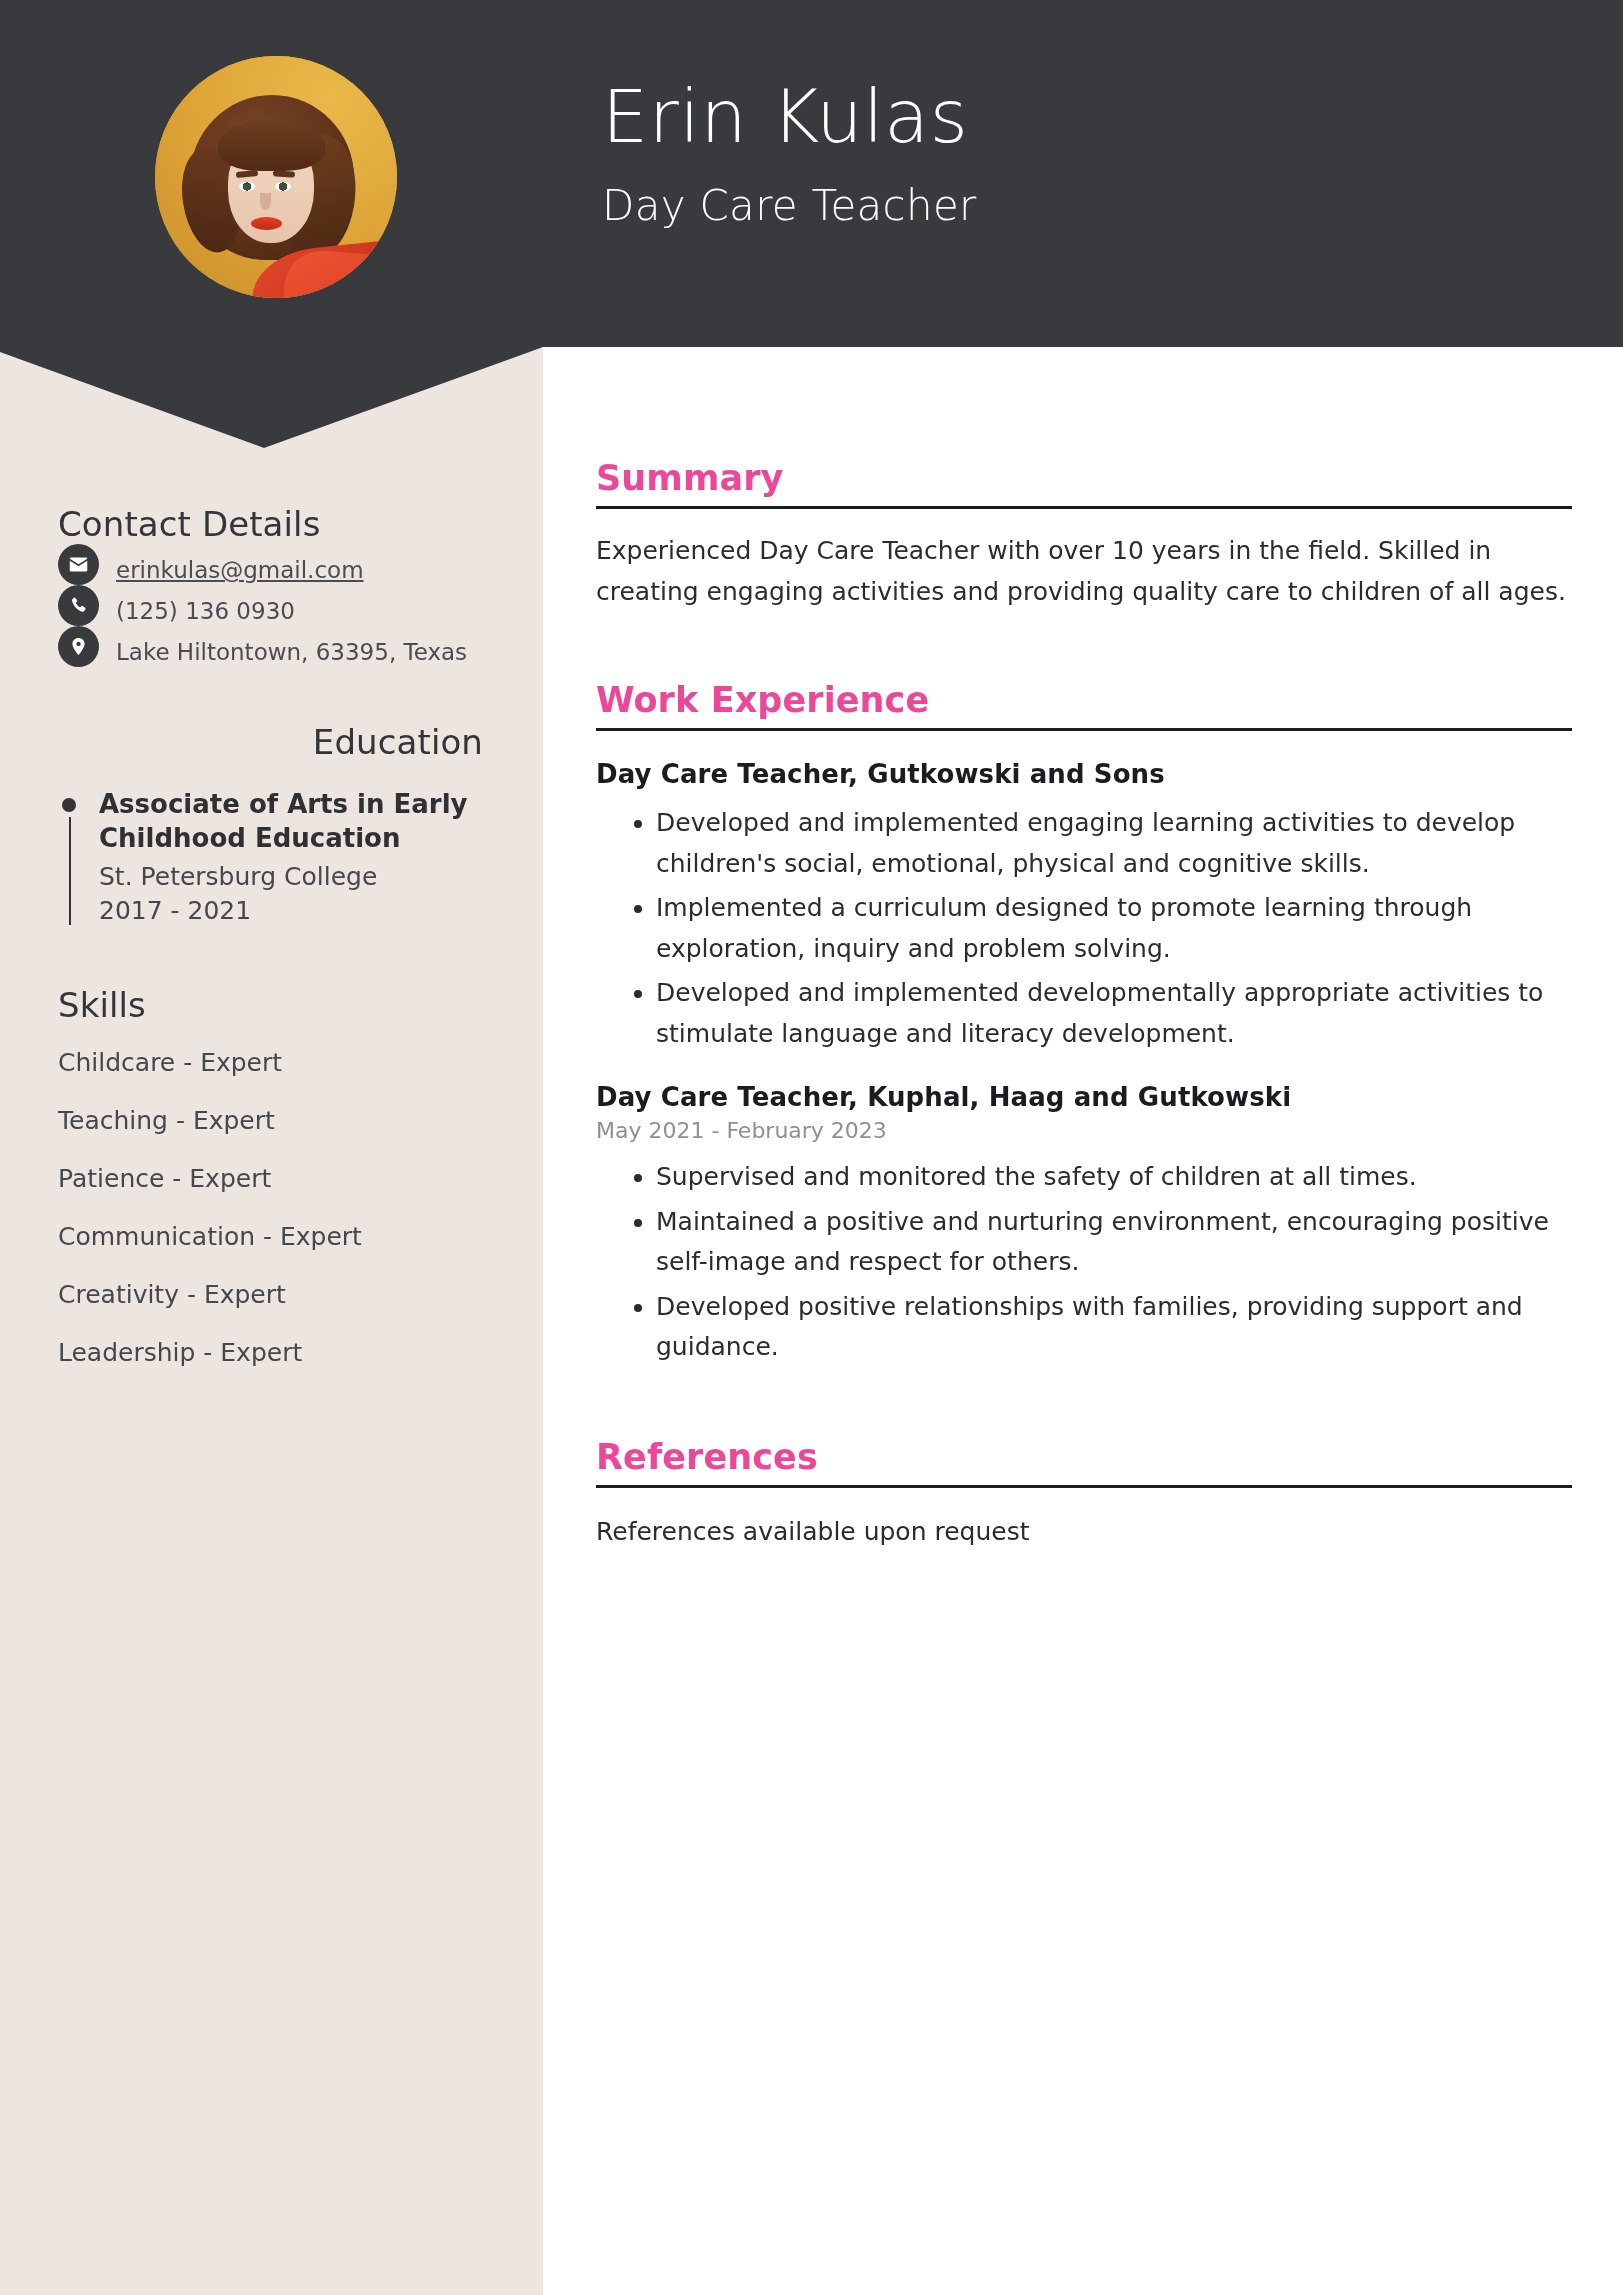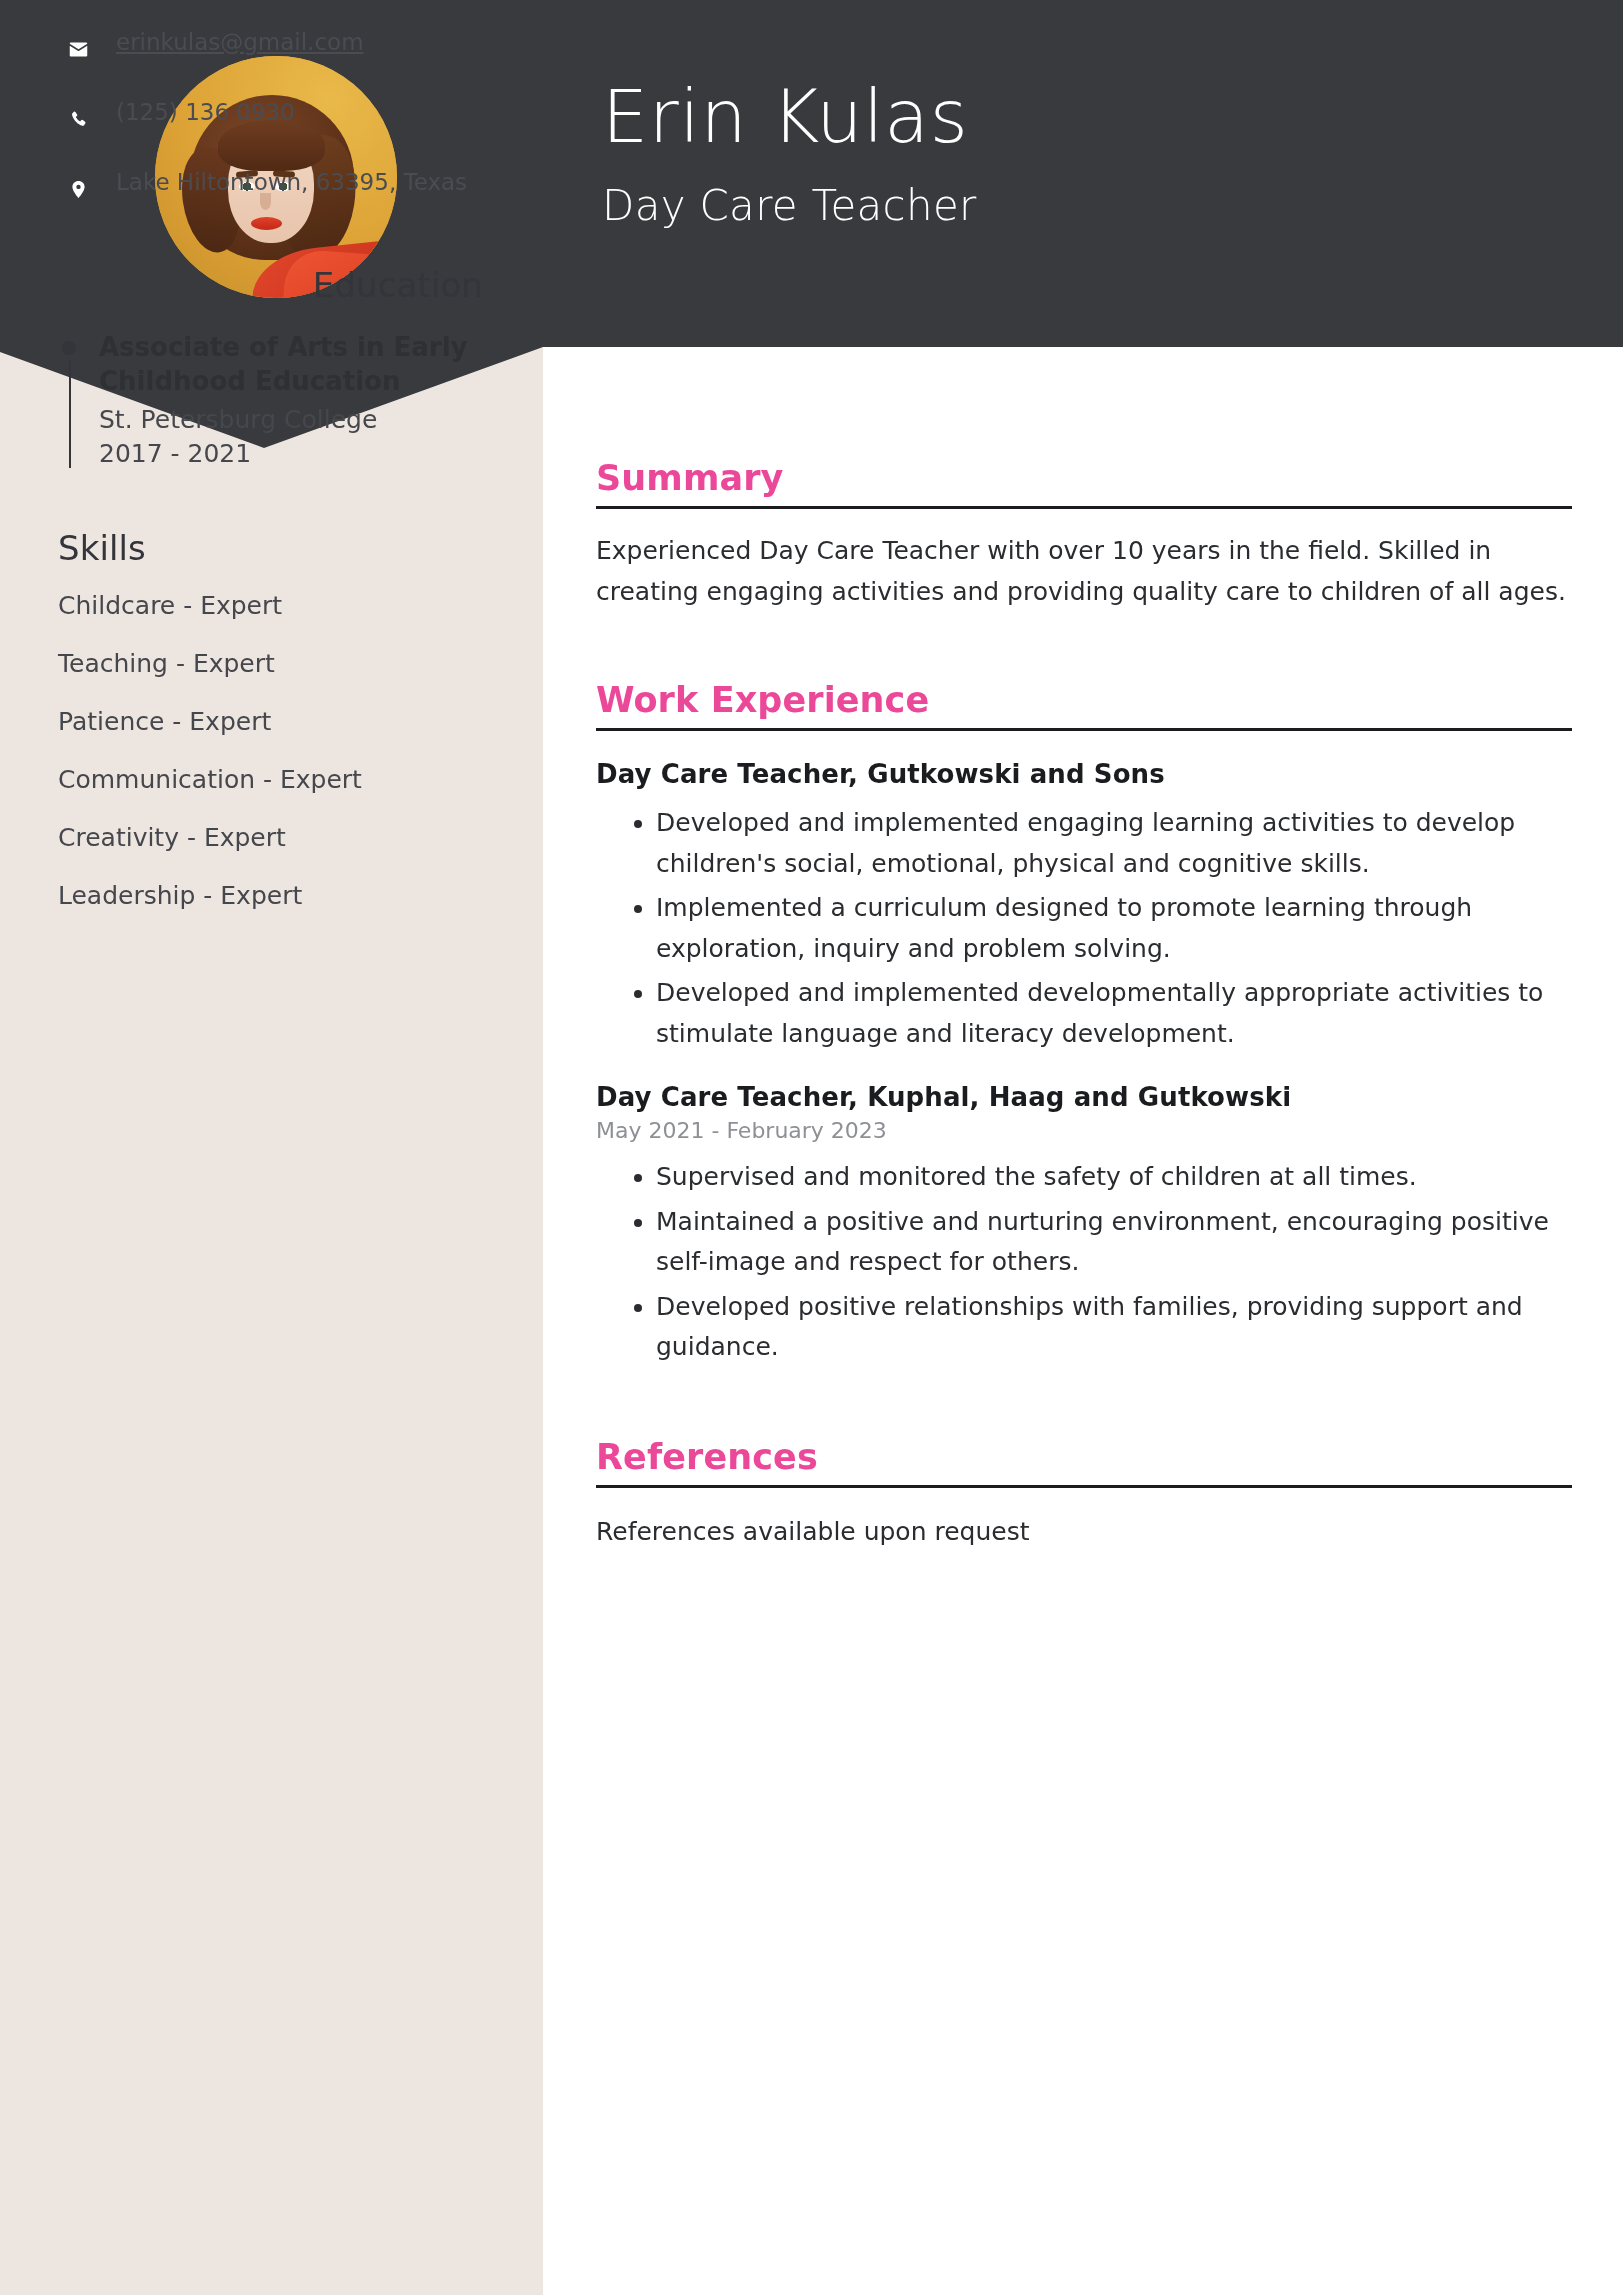--- a/index.html
+++ b/index.html
@@ -143,22 +143,21 @@
     padding:0 60px 0 58px;
   }
   .side-heading {
     font-size:34px;
     font-weight:400;
     color:#33353A;
     letter-spacing:0.1px;
   }
   #contact-heading { margin-top:504px; }
   .contact-row {
-    display:flex; align-items:flex-start;
-    margin-top:29px;
+    display:flex; align-items:flex-end;
   }
   .contact-icon {
     width:41px; height:41px; flex:0 0 41px;
     border-radius:50%;
     background:#383A3E;
     display:flex; align-items:center; justify-content:center;
     margin-right:17px;
   }
   .contact-icon svg { width:21px; height:21px; fill:#ffffff; }
   .contact-text {
@@ -255,20 +254,21 @@
   <div class="coat2"></div>
 </div>
 
 <div id="header-text">
   <div id="header-name">Erin Kulas</div>
   <div id="header-role">Day Care Teacher</div>
 </div>
 
 <div id="sidebar-content">
 
+  <div id="contact-heading" class="side-heading">Contact Details</div>
 
   <div id="contact-list">
 
     <div class="contact-row">
       <span class="contact-icon">
         <svg viewBox="0 0 24 24" aria-hidden="true">
           <path d="M2 5.2A1.2 1.2 0 0 1 3.2 4h17.6A1.2 1.2 0 0 1 22 5.2v.35l-10 6.05L2 5.55V5.2Zm0 2.6V18.8A1.2 1.2 0 0 0 3.2 20h17.6a1.2 1.2 0 0 0 1.2-1.2V7.8l-9.63 5.82a.8.8 0 0 1-.74 0L2 7.8Z"></path>
         </svg>
       </span>
       <span class="contact-text link">erinkulas@gmail.com</span>

